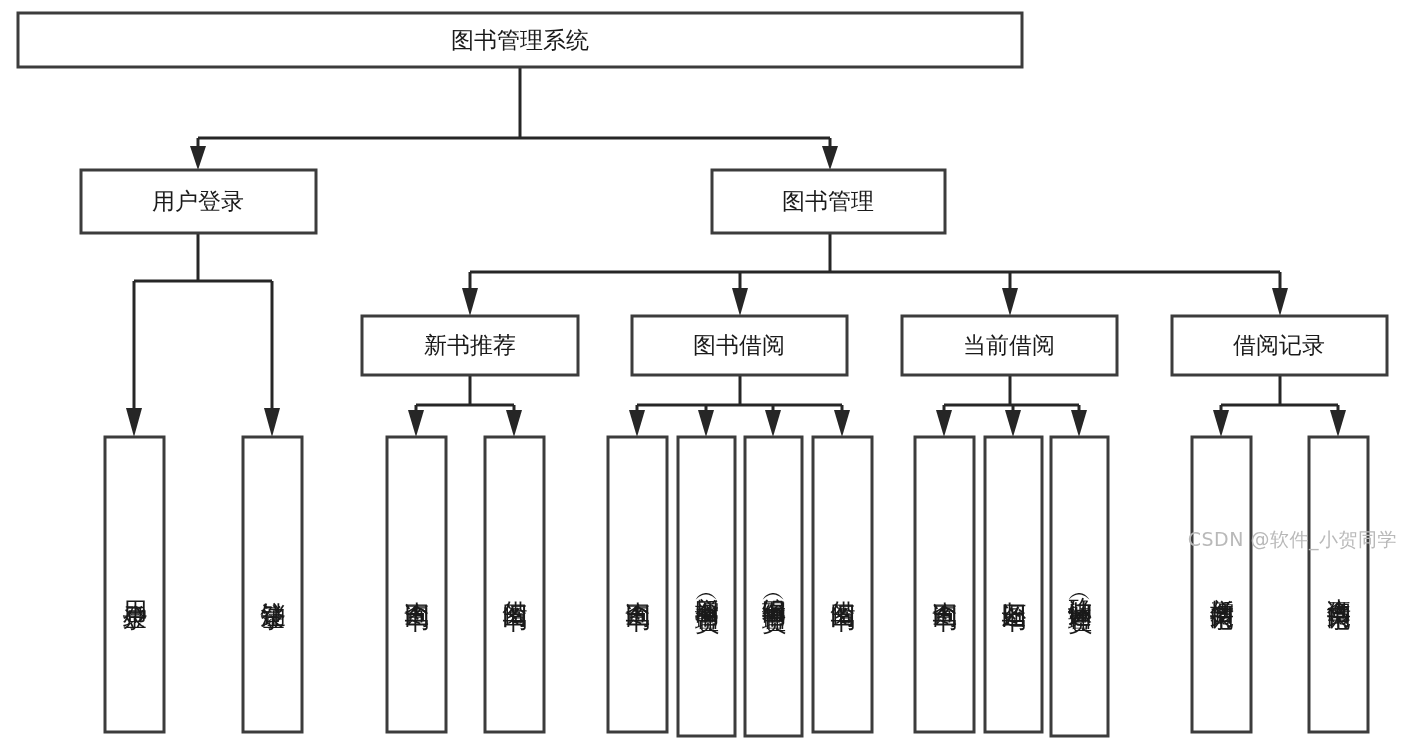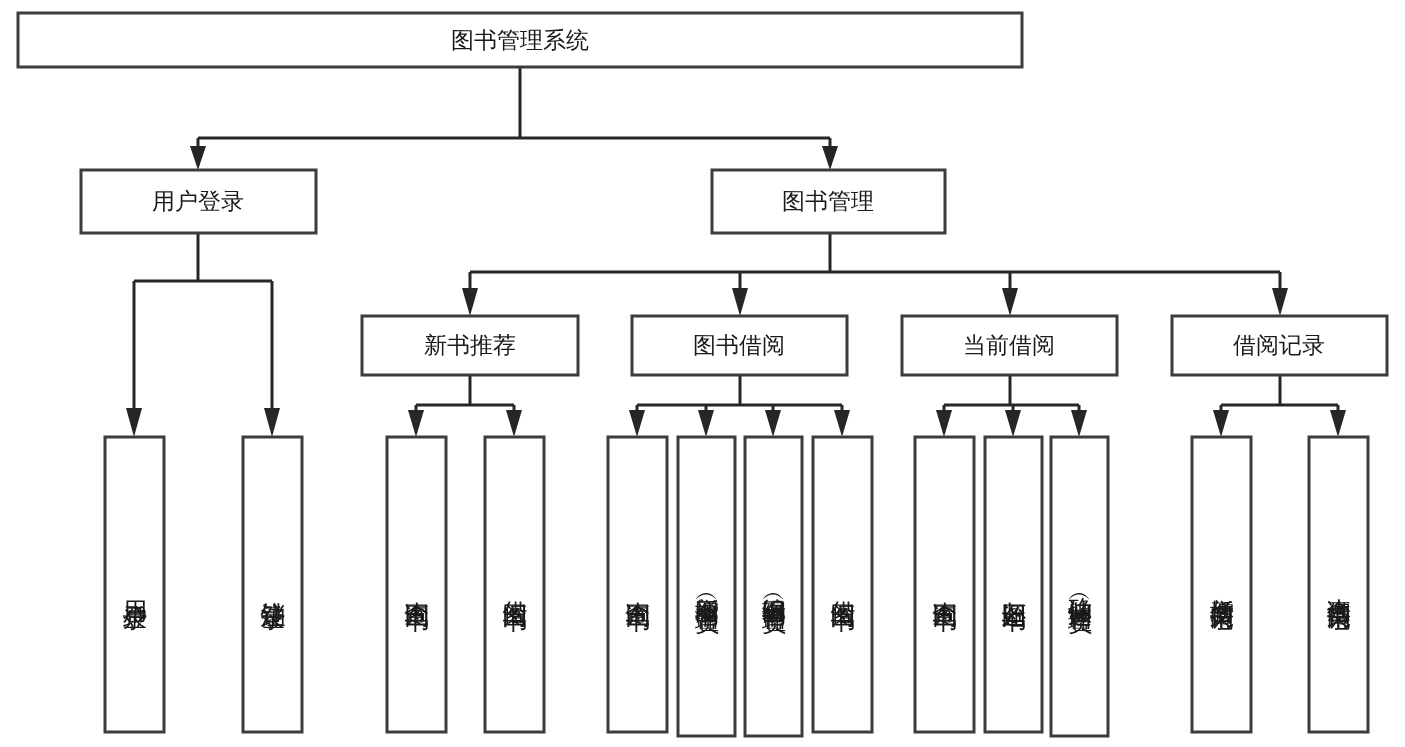--- a/index.html
+++ b/index.html
@@ -190,14 +190,15 @@
   <div class="leaf-label" style="left:608px; top:437px; width:59px; height:295px;">查询图书</div>
   <div class="leaf-label" style="left:678px; top:437px; width:57px; height:299px; font-size:24px;">新增图书（管理员）</div>
   <div class="leaf-label" style="left:745px; top:437px; width:57px; height:299px; font-size:24px;">编辑图书（管理员）</div>
   <div class="leaf-label" style="left:813px; top:437px; width:59px; height:295px;">借阅图书</div>
   <div class="leaf-label" style="left:915px; top:437px; width:59px; height:295px;">查询图书</div>
   <div class="leaf-label" style="left:985px; top:437px; width:57px; height:295px;">归还图书</div>
   <div class="leaf-label" style="left:1051px; top:437px; width:57px; height:299px; font-size:24px;">确认归还（管理员）</div>
   <div class="leaf-label" style="left:1192px; top:437px; width:59px; height:295px; font-size:24px;">新增借阅记录</div>
   <div class="leaf-label" style="left:1309px; top:437px; width:59px; height:295px; font-size:24px;">查询借阅记录</div>
 
+  <div class="watermark">CSDN @软件_小贺同学</div>
 
 </div>
 
 </body></html>

